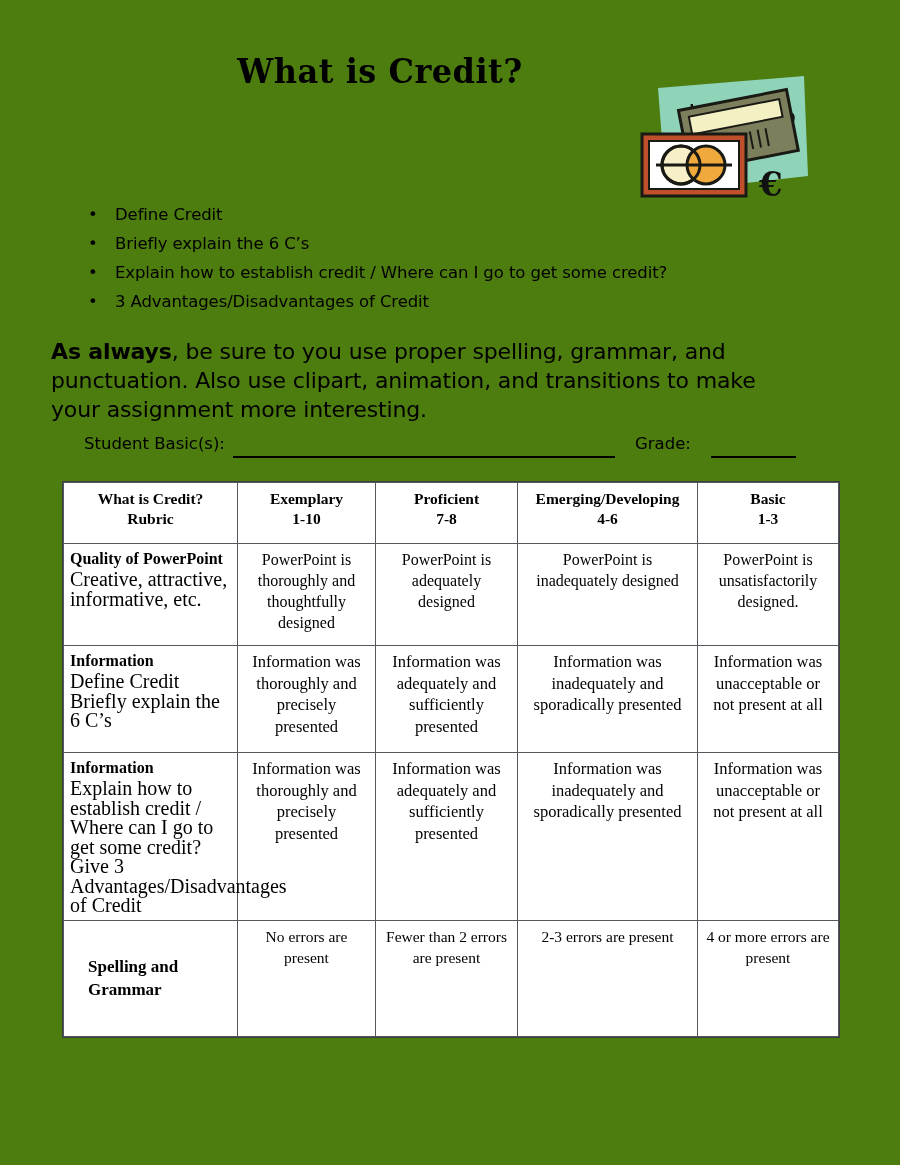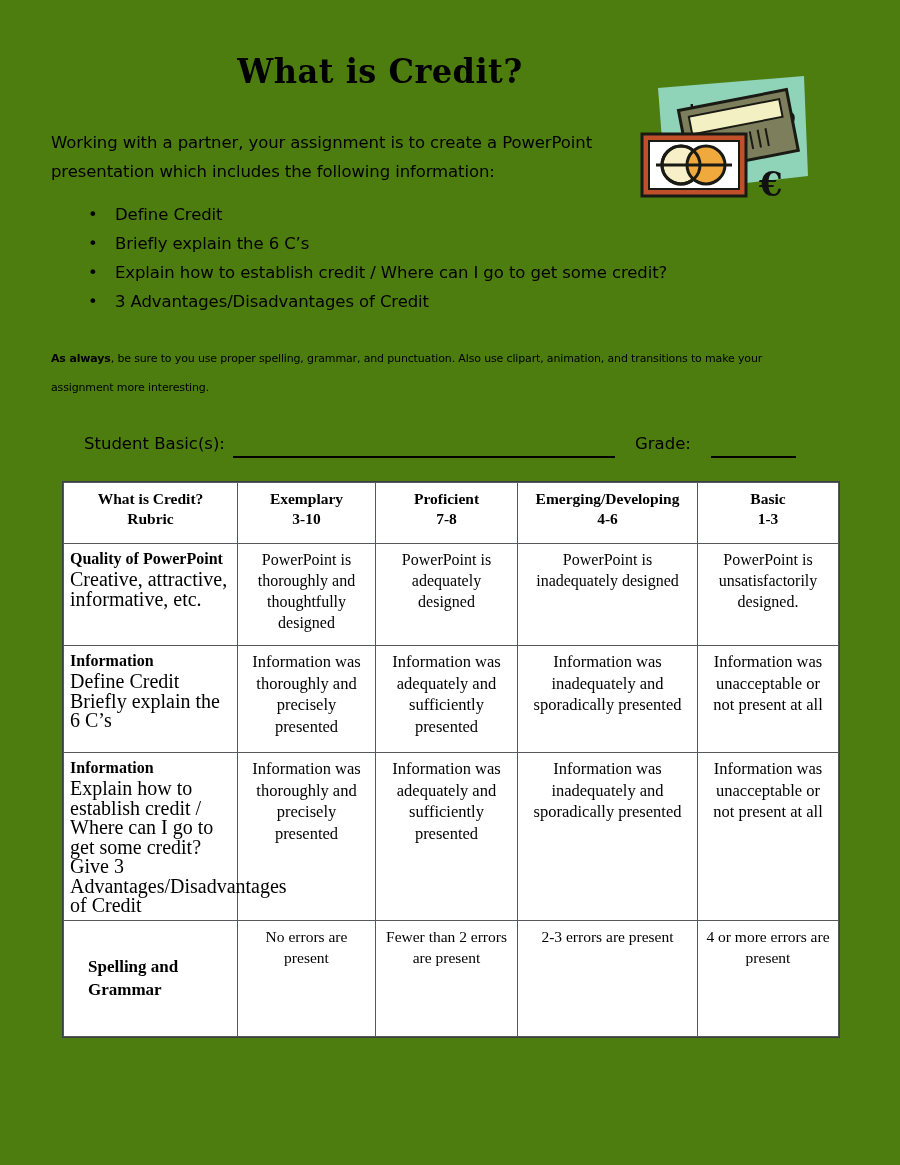--- a/index.html
+++ b/index.html
@@ -83,23 +83,23 @@
     left: 8px;
     top: 0;
     font-size: 16.5px;
     line-height: 29px;
   }
 
   
   .always {
     position: absolute;
     left: 51px;
-    top: 344px;
+    top: 337px;
     width: 760px;
-    font-size: 11px;
+    font-size: 22px;
     line-height: 29px;
     letter-spacing: -0.15px;
   }
   .always b { font-weight: 700; }
 
   
   .namerow {
     position: absolute;
     left: 84px;
     top: 434px;
@@ -252,21 +252,20 @@
         <rect x="13" y="69" width="90" height="48" fill="#ffffff" stroke="#1a1a14" stroke-width="2"></rect>
         <circle cx="45" cy="93" r="19" fill="#f7efc8" stroke="#1a1a14" stroke-width="3"></circle>
         <circle cx="70" cy="93" r="19" fill="#f0a93c" stroke="#1a1a14" stroke-width="3"></circle>
         <path d="M45 74 a19 19 0 0 1 0 38 a19 19 0 0 0 0 -38" fill="#f7efc8" stroke="none"></path>
         <circle cx="45" cy="93" r="19" fill="none" stroke="#1a1a14" stroke-width="3"></circle>
         <line x1="20" y1="93" x2="96" y2="93" stroke="#1a1a14" stroke-width="3"></line>
       </g>
     </svg>
   </div>
 
-  <div class="intro">Working with a partner, your assignment is to create a PowerPoint presentation which includes the following information:</div>
 
   <ul class="bullets">
     <li>
       <span class="dot">•</span>
       <span>Define Credit</span>
     </li>
     <li>
       <span class="dot">•</span>
       <span>Briefly explain the 6 C’s</span>
     </li>
@@ -301,21 +300,21 @@
           <col class="c5">
       </colgroup>
       <thead>
         <tr class="head">
           <th>
             <span>What is Credit?</span><br>
             <span>Rubric</span>
           </th>
           <th>
             <span>Exemplary</span><br>
-            <span>3-10</span>
+            <span>1-10</span>
           </th>
           <th>
             <span>Proficient</span><br>
             <span>7-8</span>
           </th>
           <th>
             <span>Emerging/Developing</span><br>
             <span>4-6</span>
           </th>
           <th>

